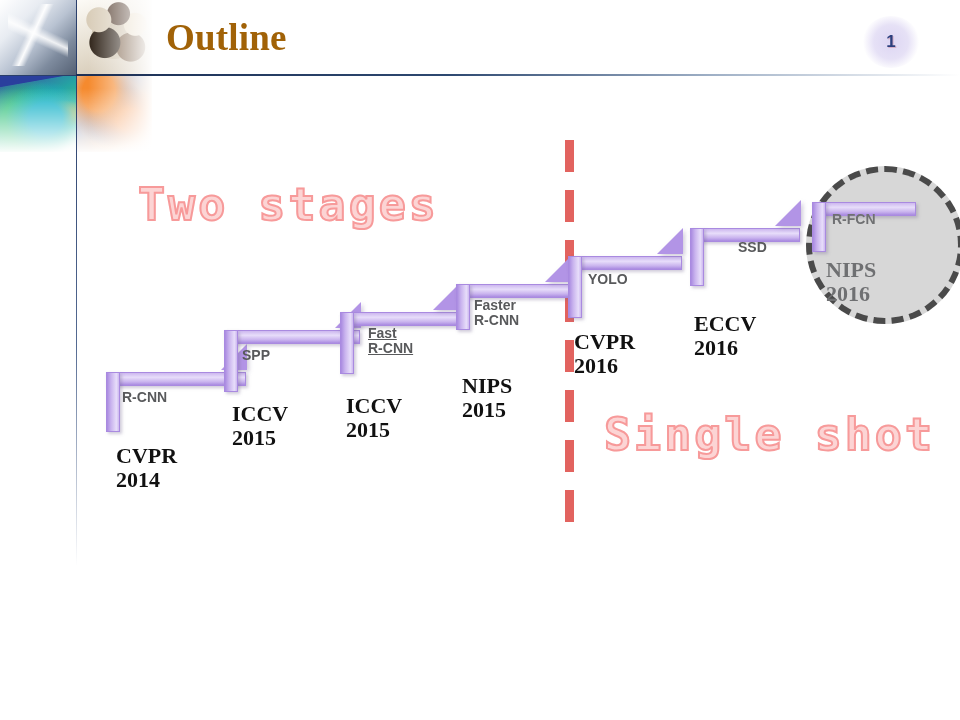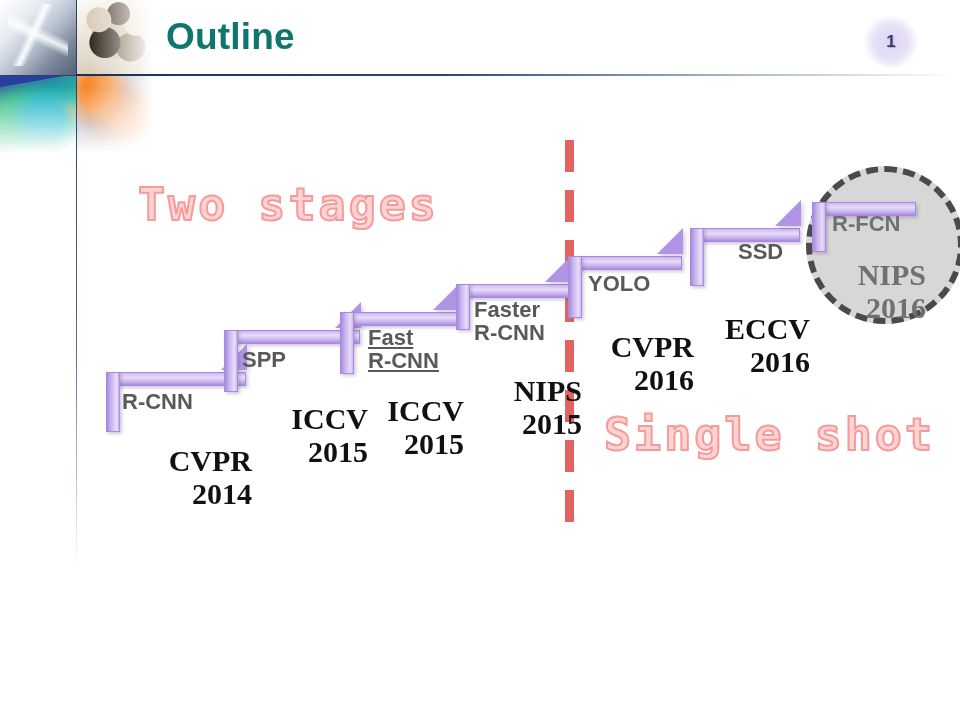--- a/index.html
+++ b/index.html
@@ -79,22 +79,23 @@
   
   #left-rule {
     position: absolute; left: 76px; top: 76px; width: 1px; height: 490px;
     background: linear-gradient(to bottom, #2a3f6b 0%, #546a92 55%, rgba(255,255,255,0) 100%);
   }
 
   
   #title {
     position: absolute; left: 166px; top: 16px;
     font-size: 37px; font-weight: bold;
-    color: #0f766e;
+    color: #a16207;
     letter-spacing: .2px;
+    font-family: Liberation Serif, serif;
   }
   #title-rule {
     position: absolute; left: 76px; top: 74px; width: 884px; height: 2px;
     background: linear-gradient(to right, #1d3055 0%, #2d4870 42%, #9fb0c6 72%, rgba(255,255,255,0) 100%);
   }
 
   
   #page-badge {
     position: absolute; left: 862px; top: 16px;
     width: 58px; height: 52px;
@@ -147,29 +148,29 @@
   
   .step .head {
     position: absolute;
     width: 0; height: 0;
     border-left: 26px solid transparent;
     border-bottom: 26px solid #b294e6;
     filter: drop-shadow(2px 2px 2px rgba(120,110,150,.35));
   }
   .step .name {
     position: absolute;
-    font-size: 22px; font-weight: bold; color: #58595b;
+    font-size: 14px; font-weight: bold; color: #58595b;
     line-height: 1.06;
     white-space: pre-line;
   }
   .step .venue {
     position: absolute;
     font-family: "Liberation Serif", serif;
-    font-size: 30px; font-weight: bold; color: #111111;
-    line-height: 1.1; text-align: right;
+    font-size: 22px; font-weight: bold; color: #111111;
+    line-height: 1.1; text-align: left;
     white-space: pre-line;
   }
   .step.muted .name,
   .step.muted .venue { color: #6f7072; }
 
   
   #rfcn-ellipse {
     position: absolute; left: 806px; top: 166px;
     width: 146px; height: 146px;
     border: 6px dashed #4a4a4a;

